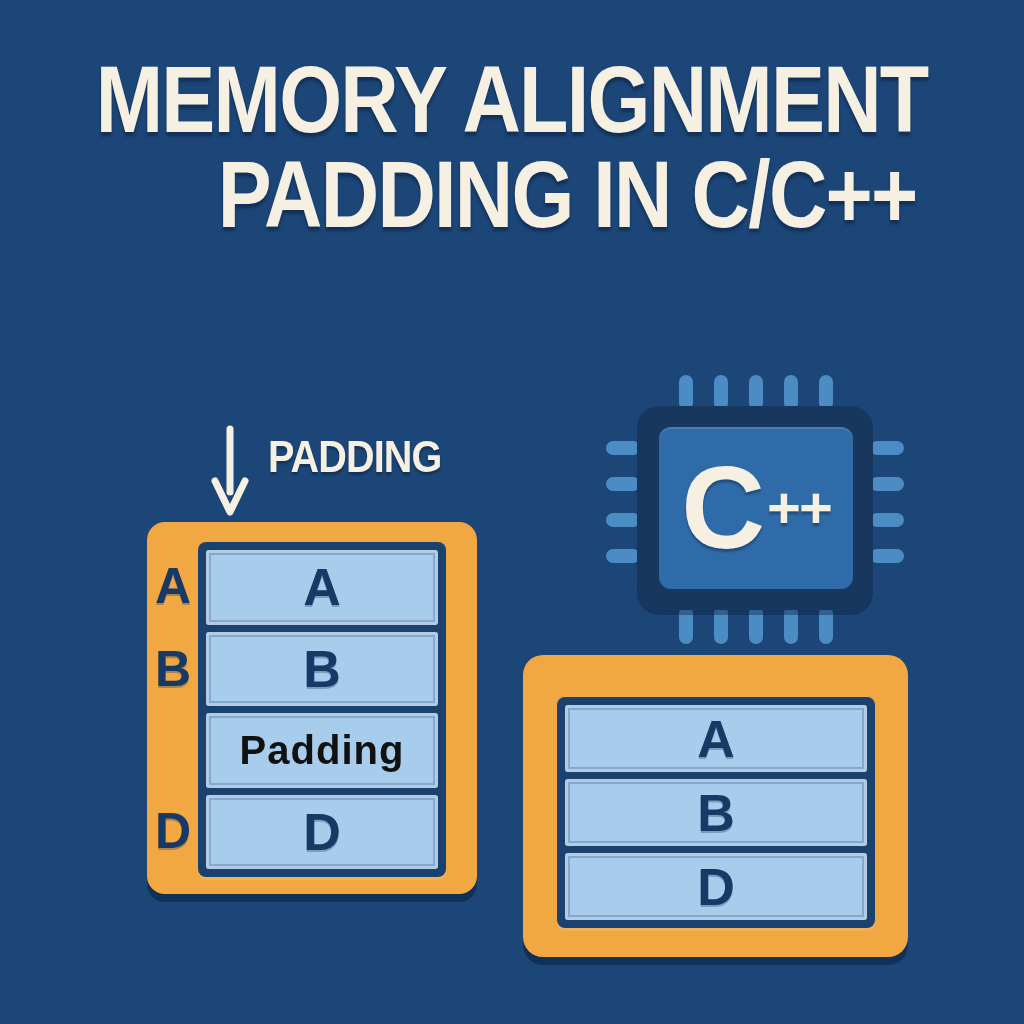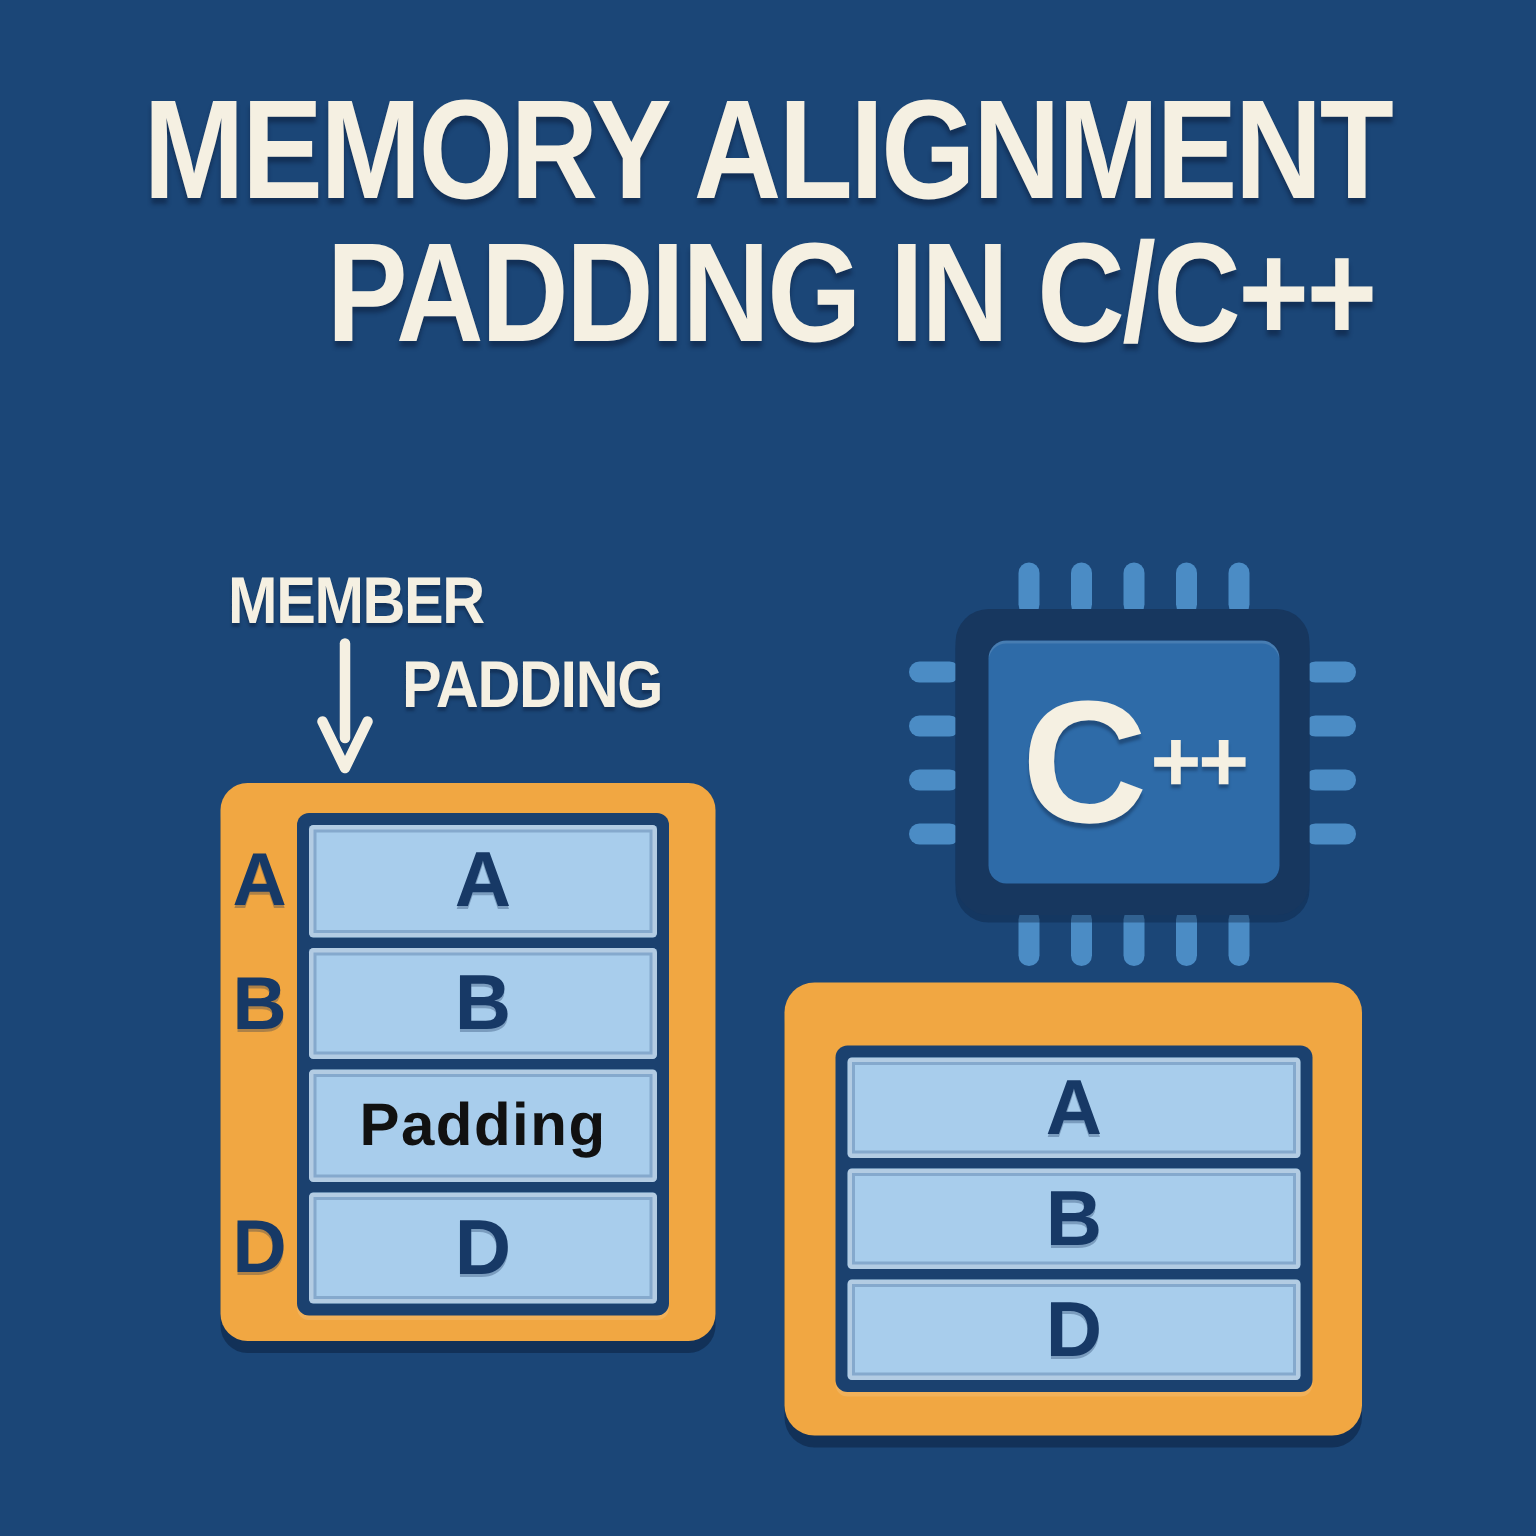--- a/index.html
+++ b/index.html
@@ -64,21 +64,20 @@
 </head>
 <body>
 
 <div class="canvas">
 
   <header class="title">
     <div class="title-line"><span>MEMORY ALIGNMENT</span></div>
     <div class="title-line shifted"><span>PADDING IN C/C++</span></div>
   </header>
 
-  <div class="annot-label member-label"><span>MEMBER</span></div>
   <div class="annot-label padding-label"><span>PADDING</span></div>
   <svg class="down-arrow" width="46" height="96" viewBox="0 0 46 96">
     <line x1="23" y1="5" x2="23" y2="68" stroke="#F5F0E2" stroke-width="7" stroke-linecap="round"></line>
     <polyline points="8,57 23,88 38,57" fill="none" stroke="#F5F0E2" stroke-width="7" stroke-linecap="round" stroke-linejoin="round"></polyline>
   </svg>
 
   <section>
     <div class="orange-box padded-box"></div>
     <div class="outside-label ol-a">A</div>
     <div class="outside-label ol-b">B</div>

